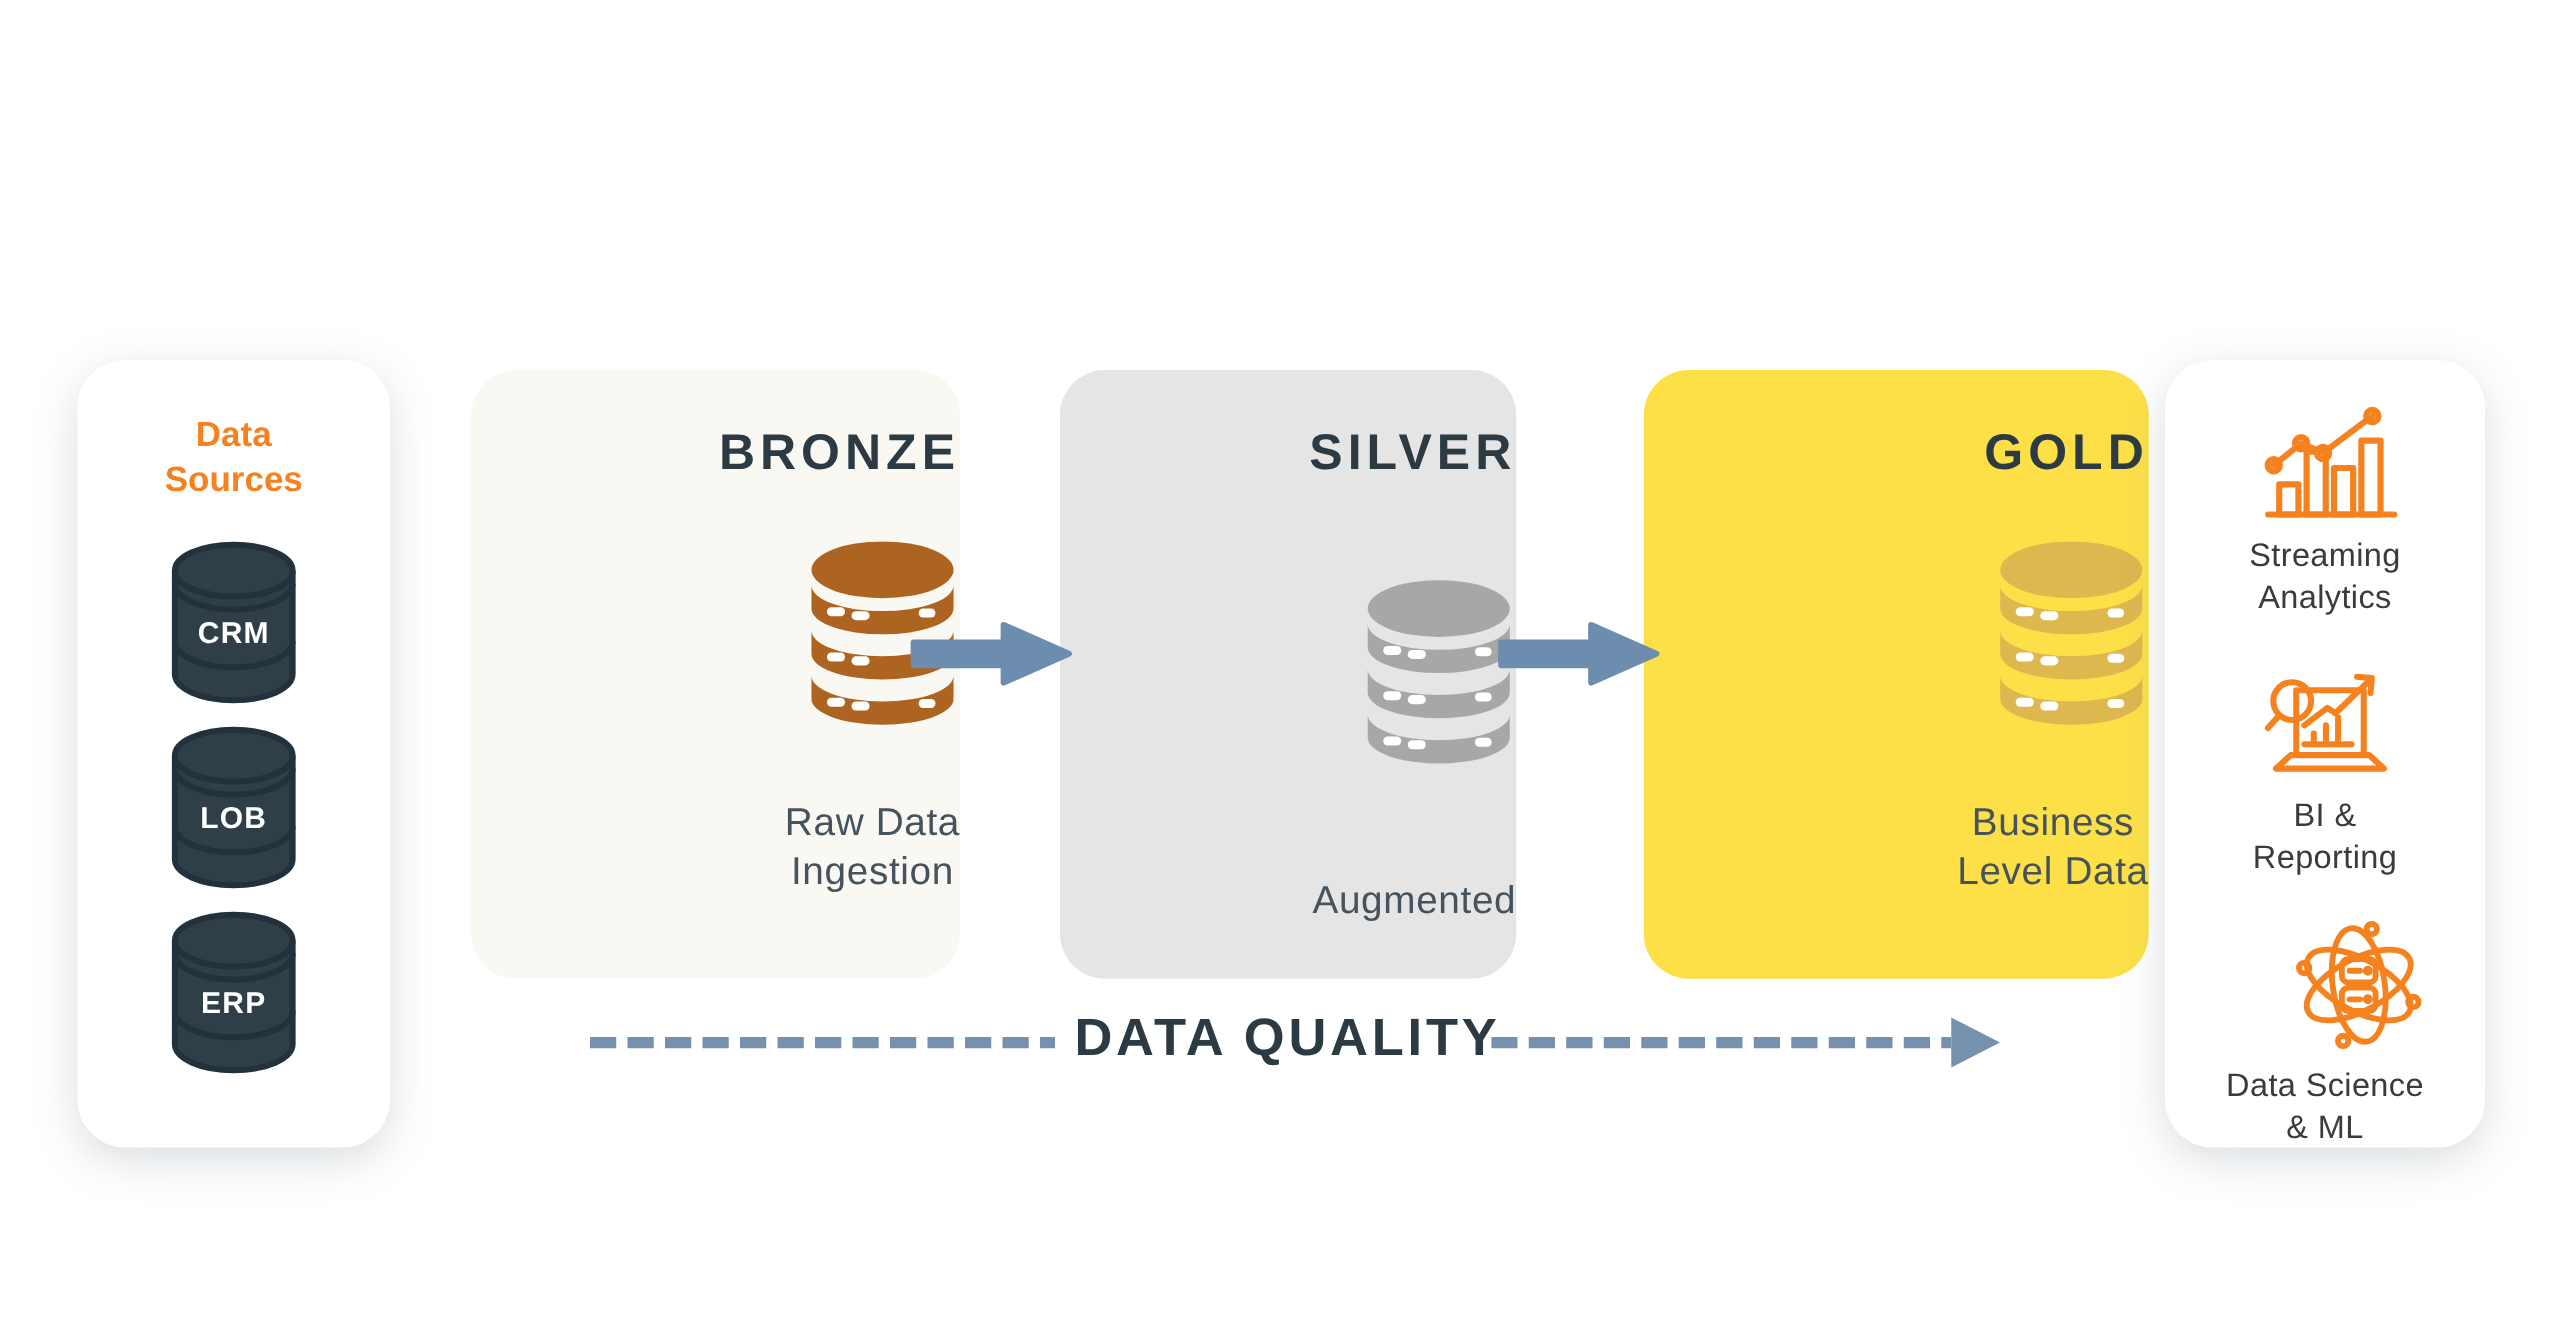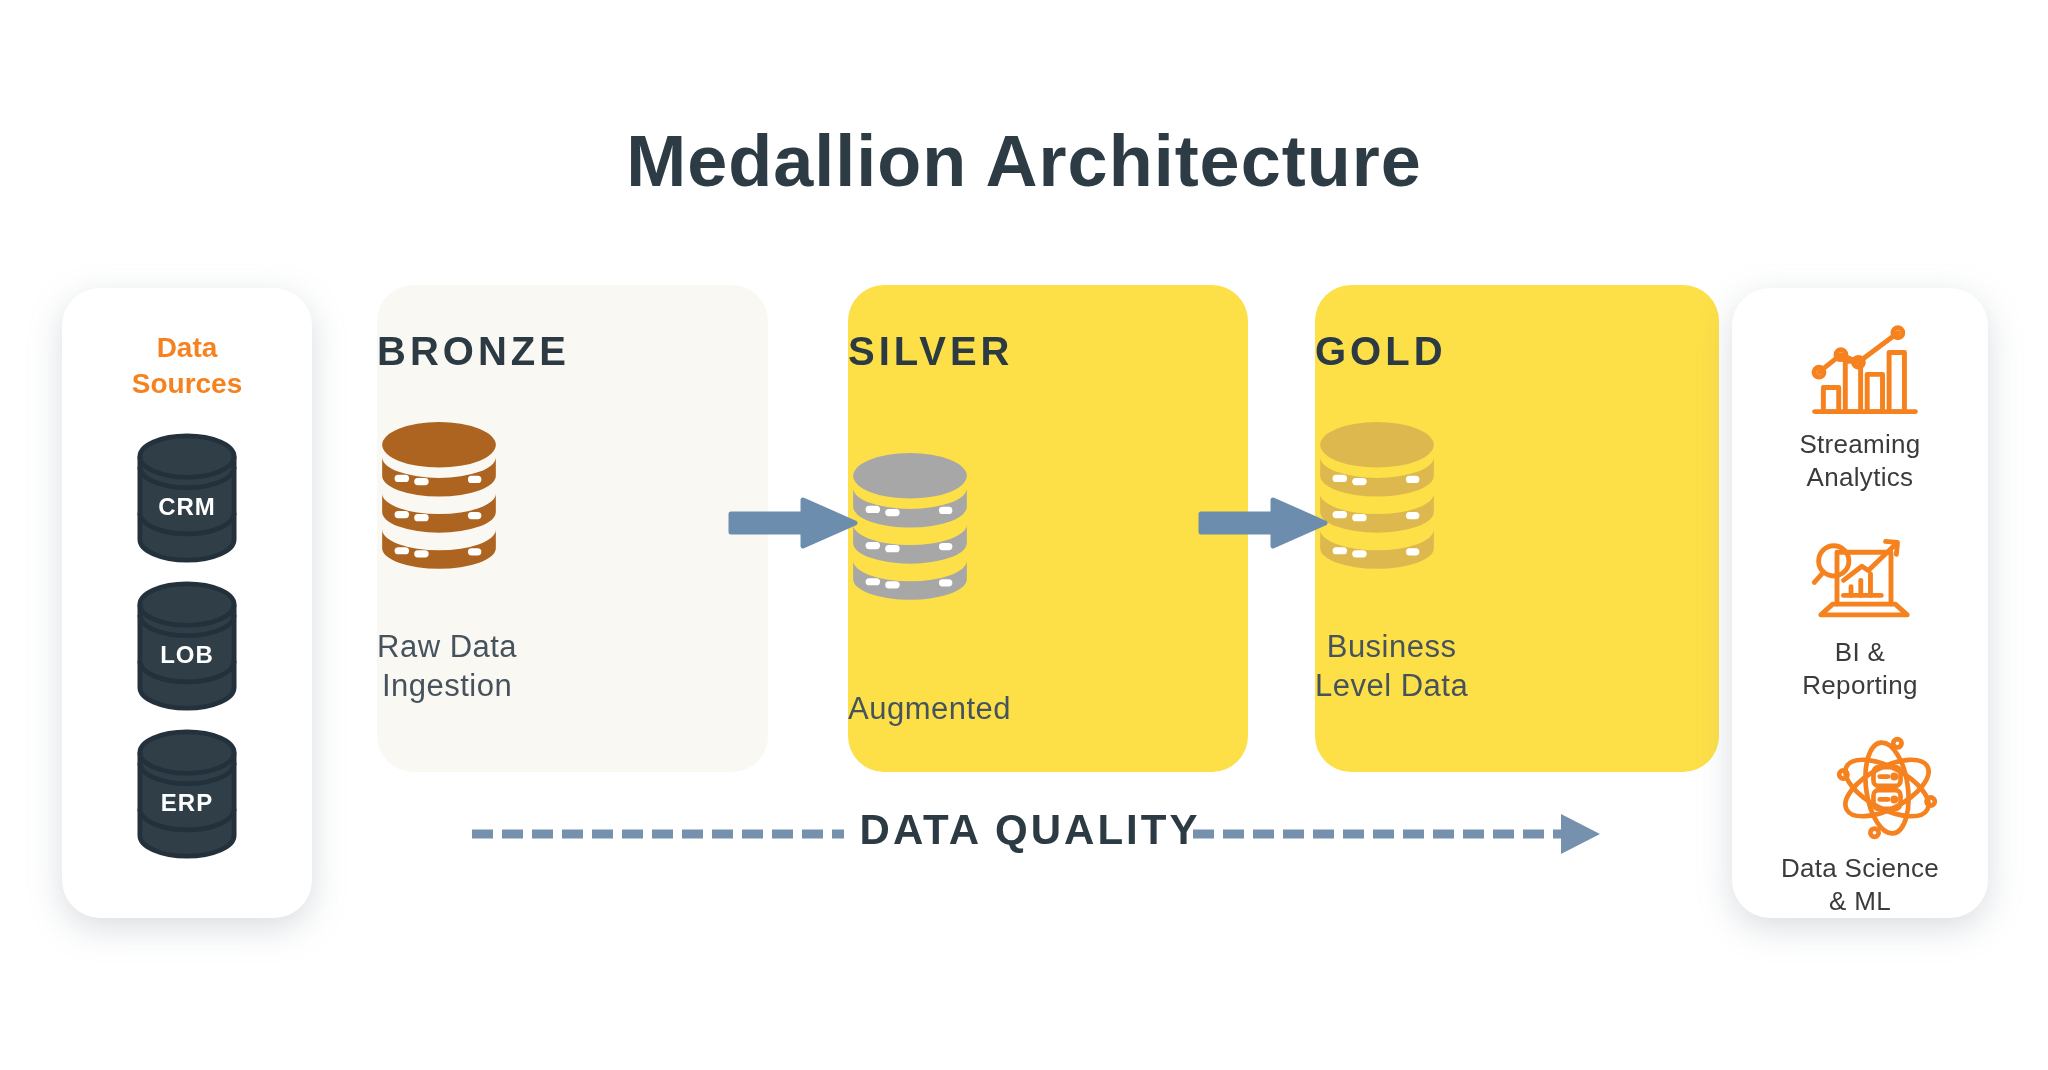--- a/index.html
+++ b/index.html
@@ -29,25 +29,25 @@
   .cyl-stack { display:flex; flex-direction:column; gap:16px; margin-top:30px; }
   .cylinder { position:relative; width:104px; height:132px; }
   .cylinder svg { display:block; width:104px; height:132px; }
   .cyl-label {
     position:absolute; left:0; width:100%; top:57%; transform:translateY(-50%);
     text-align:center; color:#ffffff; font-weight:700; font-size:24px; letter-spacing:1px;
   }
 
   
   .stage {
-    position:absolute; top:285px; height:487px; border-radius:36px;
-    display:flex; flex-direction:column; align-items:flex-start;
+    position:absolute; top:296px; height:487px; border-radius:36px;
+    display:flex; flex-direction:column; align-items:flex-end;
   }
   .stage-bronze { left:377px; width:391px; background:#faf8f3; }
-  .stage-silver { left:848px; width:400px; background:#fde047;gap:31px; }
+  .stage-silver { left:848px; width:365px; background:#e5e5e5;gap:31px; }
   .stage-gold   { left:1315px; width:404px; background:#fde047; }
   .stage-name {
     margin-top:44px; font-size:40px; font-weight:700;
     letter-spacing:4px; color:#2c3a43;
   }
   .stage-icon { margin-top:48px; width:124px; height:149px; }
   .stage-icon svg { display:block; width:124px; height:149px; }
   .stage-caption {
     margin-top:56px; text-align:center; font-size:31px; line-height:39px;
     color:#46535d; letter-spacing:.5px; font-weight:400;
@@ -74,21 +74,20 @@
   .output-label {
     margin-top:12px; text-align:center; font-size:26px; line-height:33px;
     color:#3b3b3b; letter-spacing:.3px;
   }
 </style>
 </head>
 <body>
 
 <div class="canvas">
 
-  <h1 class="page-title">Medallion Architecture</h1>
 
   <div class="side-card sources-card">
     <div class="sources-title">
       <div>Data</div>
       <div>Sources</div>
     </div>
     <div class="cyl-stack">
 
       <div class="cylinder">
         <svg viewBox="0 0 110 140">

